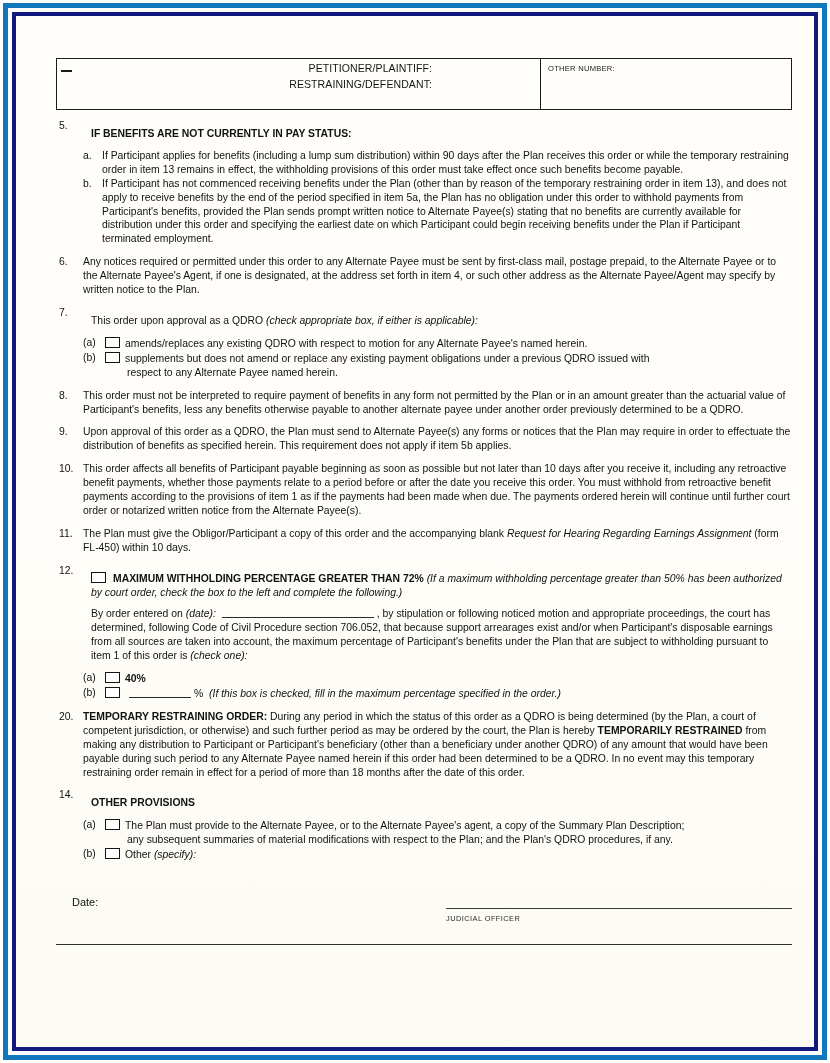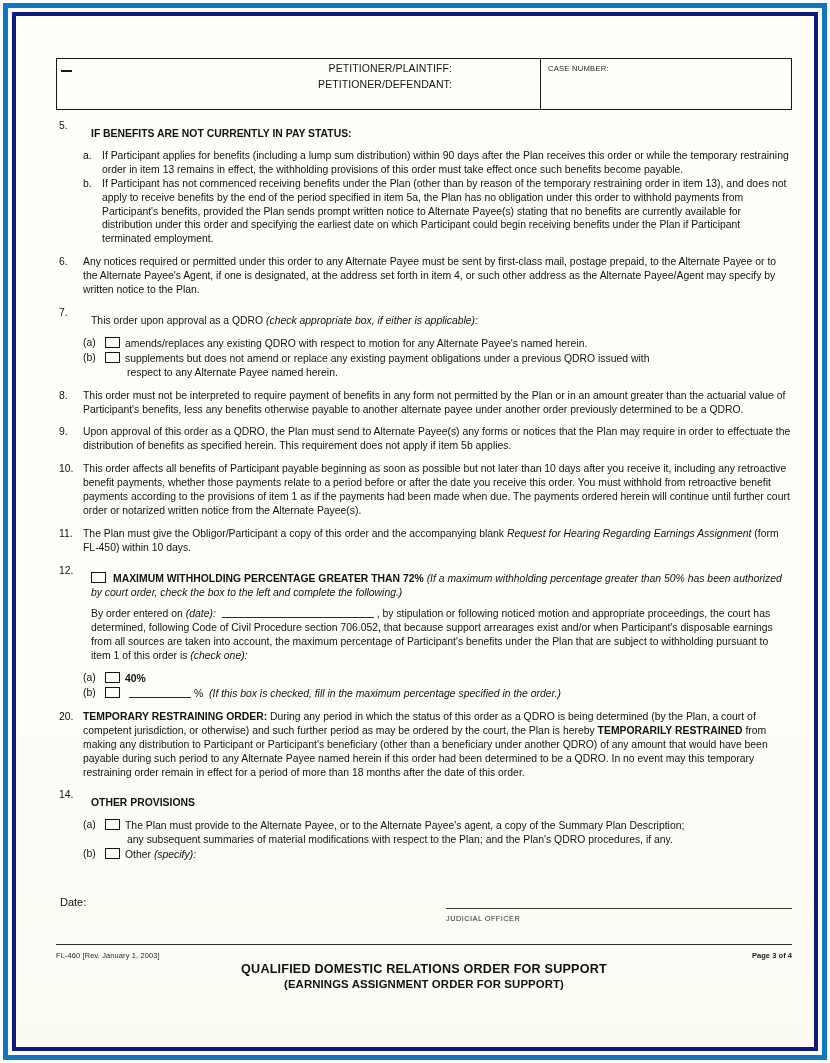--- a/index.html
+++ b/index.html
@@ -64,21 +64,21 @@
     border: 1.4px solid #1a1a1a;
     box-sizing: border-box;
     height: 52px;
     position: relative;
   }
   .caption-left {
     flex: 0 0 484px;
     border-right: 1.4px solid #1a1a1a;
     box-sizing: border-box;
     position: relative;
-    padding: 2px 0 0 0;
+    padding: 2px 20px 0 0;
   }
   .caption-dash {
     position: absolute;
     left: 4px;
     top: 11px;
     width: 11px;
     height: 2px;
     background: #1a1a1a;
   }
   .party-line {
@@ -184,20 +184,21 @@
     border-bottom: 1.5px solid #2a2a2a;
     height: 10px;
     margin: 0 3px -1px 4px;
   }
 
   
   .sig-block {
     margin-top: 30px;
     position: relative;
     height: 46px;
+    margin-left: 12px;
   }
   .date-label {
     position: absolute;
     left: 4px;
     top: 4px;
     font-size: 11px;
   }
   .sig-line {
     position: absolute;
     right: 0;
@@ -265,24 +266,24 @@
   <div id="frame-lightblue">
     <div id="frame-navy">
 
       <div id="page">
         <div id="content">
 
           <div class="caption-table">
             <div class="caption-left">
               <span class="caption-dash"></span>
               <div class="party-line">PETITIONER/PLAINTIFF:</div>
-              <div class="party-line">PETITIONER/DEFENDANT:</div>
+              <div class="party-line">RESTRAINING/DEFENDANT:</div>
             </div>
             <div class="caption-right">
-              <div class="case-number-label">CASE NUMBER:</div>
+              <div class="case-number-label">OTHER NUMBER:</div>
             </div>
           </div>
 
           <div class="items">
 
             <div class="item">
               <div class="num">5.</div>
               <div class="body">
                 <p class="bold">IF BENEFITS ARE NOT CURRENTLY IN PAY STATUS:</p>
                 <div class="sub">
@@ -396,25 +397,19 @@
 
           </div>
 
           <div class="sig-block">
             <div class="date-label">Date:</div>
             <div class="sig-line"></div>
             <div class="judicial-label">JUDICIAL OFFICER</div>
           </div>
 
           <div class="footer-rule"></div>
-          <div class="footer">
-            <div class="form-code">FL-460 [Rev. January 1, 2003]</div>
-            <div class="page-num">Page 3 of 4</div>
-            <div class="footer-title">QUALIFIED DOMESTIC RELATIONS ORDER FOR SUPPORT</div>
-            <div class="footer-sub">(EARNINGS ASSIGNMENT ORDER FOR SUPPORT)</div>
-          </div>
 
         </div>
       </div>
 
     </div>
   </div>
 </div>
 
 </body></html>

